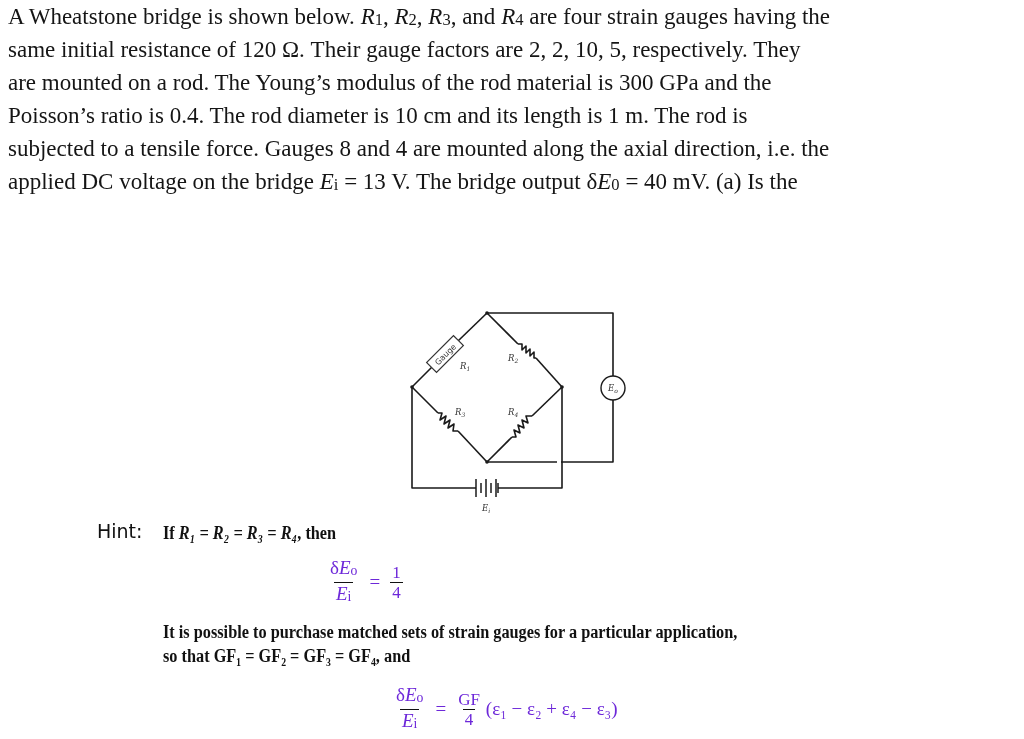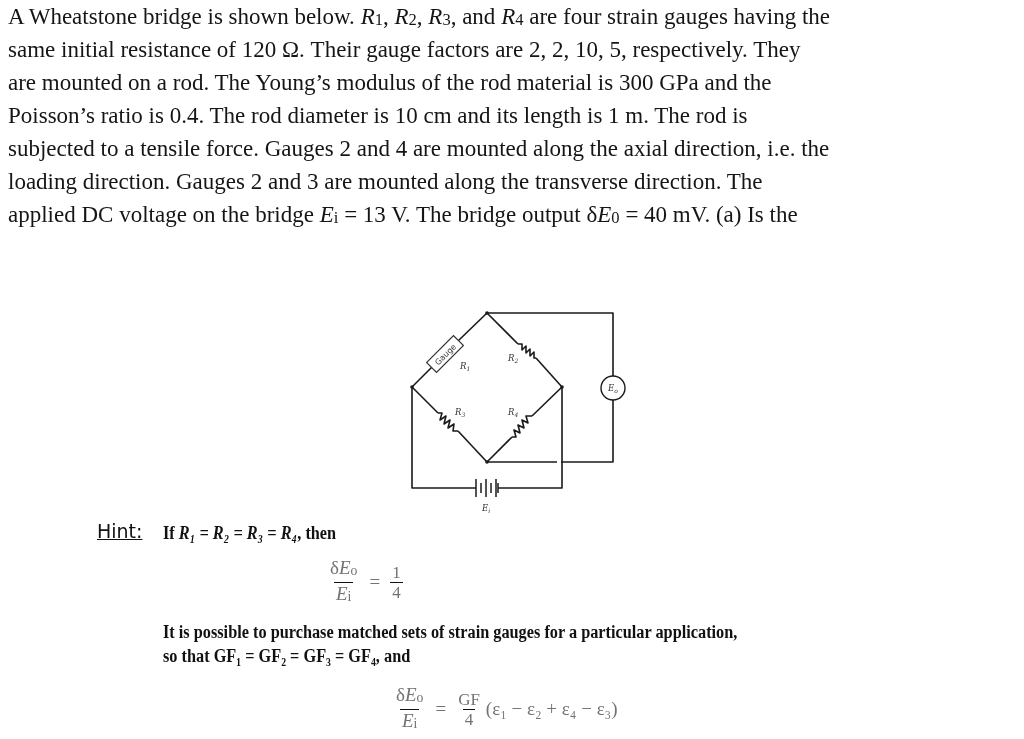--- a/index.html
+++ b/index.html
@@ -8,47 +8,46 @@
     position: absolute; left: 8px; top: 0px; width: 1012px;
     font-family: "Liberation Serif", "DejaVu Serif", serif;
     font-size: 23px; line-height: 33px; color: #151515;
   }
   .problem .line { display: block; white-space: nowrap; height: 33px; }
   .it { font-style: italic; }
   .sub { font-size: 0.72em; vertical-align: -0.05em; font-style: normal; }
   .diagram { position: absolute; left: 390px; top: 300px; width: 260px; height: 220px; }
   .hint-label {
     position: absolute; left: 97px; top: 520px;
-    font-family: "DejaVu Sans", sans-serif; font-size: 19px; color: #111; text-decoration: underline;
+    font-family: "DejaVu Sans", sans-serif; font-size: 19px; color: #111;
   }
   .hint-text {
     position: absolute; font-family: "Liberation Serif", "DejaVu Serif", serif;
     font-size: 18.5px; color: #111; white-space: nowrap; font-weight: bold;
     transform: scaleX(0.88); transform-origin: left center;
   }
   .eq {
     position: absolute; font-family: "Liberation Serif", "DejaVu Serif", serif;
-    font-size: 19px; color: #737373; display: flex; align-items: center; white-space: nowrap;
+    font-size: 19px; color: #6d28d9; display: flex; align-items: center; white-space: nowrap;
   }
   .frac { display: inline-flex; flex-direction: column; align-items: center; margin: 0 4px; }
   .frac .num { padding: 0 2px 1px 2px; line-height: 20px; }
   .frac .den { border-top: 1.3px solid #111; padding: 1px 2px 0 2px; line-height: 20px; text-align: center; }
   .frac.small .num, .frac.small .den { font-size: 17px; line-height: 17px; }
   .op { margin: 0 6px; }
 </style>
 </head>
 <body>
 
 <div class="problem" id="problem">
     <span class="line"><span>A Wheatstone bridge is shown below. </span><span class="it">R</span><span class="sub">1</span><span>, </span><span class="it">R</span><span class="sub">2</span><span>, </span><span class="it">R</span><span class="sub">3</span><span>, and </span><span class="it">R</span><span class="sub">4</span><span> are four strain gauges having the</span></span>
     <span class="line"><span>same initial resistance of 120 Ω. Their gauge factors are 2, 2, 10, 5, respectively. They</span></span>
     <span class="line"><span>are mounted on a rod. The Young’s modulus of the rod material is 300 GPa and the</span></span>
     <span class="line"><span>Poisson’s ratio is 0.4. The rod diameter is 10 cm and its length is 1 m. The rod is</span></span>
-    <span class="line"><span>subjected to a tensile force. Gauges 2 and 4 are mounted along the axial direction, i.e. the</span></span>
-    <span class="line"><span>loading direction. Gauges 2 and 3 are mounted along the transverse direction. The</span></span>
+    <span class="line"><span>subjected to a tensile force. Gauges 8 and 4 are mounted along the axial direction, i.e. the</span></span>
     <span class="line"><span>applied DC voltage on the bridge </span><span class="it">E</span><span class="sub">i</span><span> = 13 V. The bridge output δ</span><span class="it">E</span><span class="sub">0</span><span> = 40 mV. (a) Is the</span></span>
   </div>
 
 <svg class="diagram" viewBox="390 300 260 220" width="260" height="220">
   <g stroke="#1a1a1a" stroke-width="1.6" fill="none" stroke-linejoin="round">
 
     <line x1="412" y1="387" x2="432" y2="367"></line>
     <line x1="458" y1="341" x2="487" y2="313"></line>
 
     <line x1="487" y1="313" x2="518" y2="344"></line>

